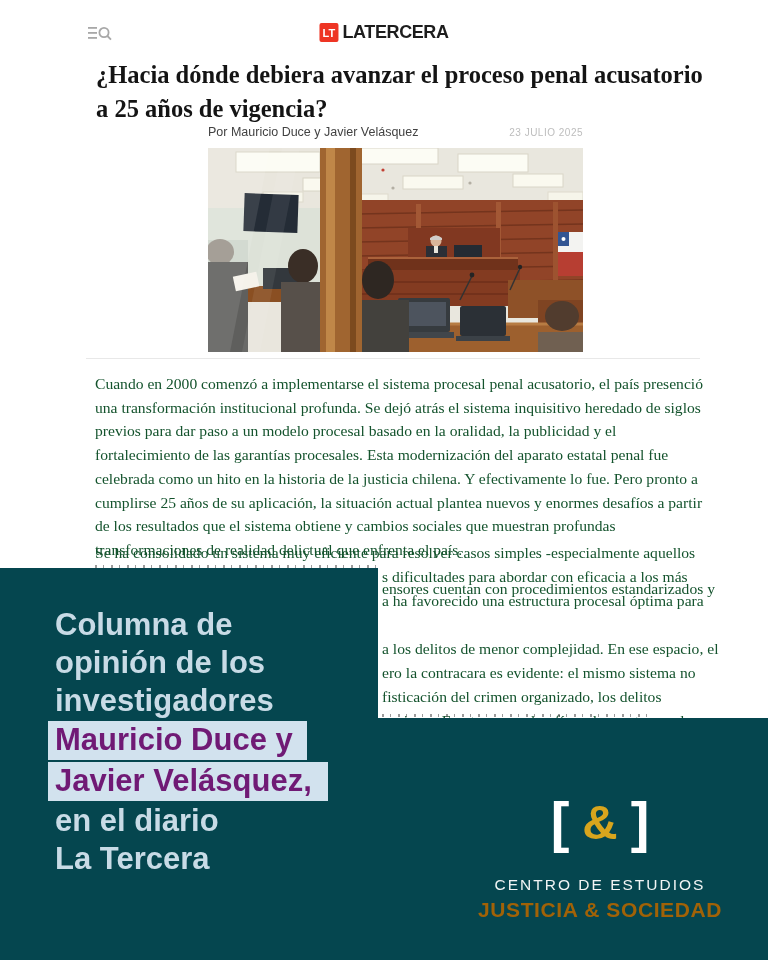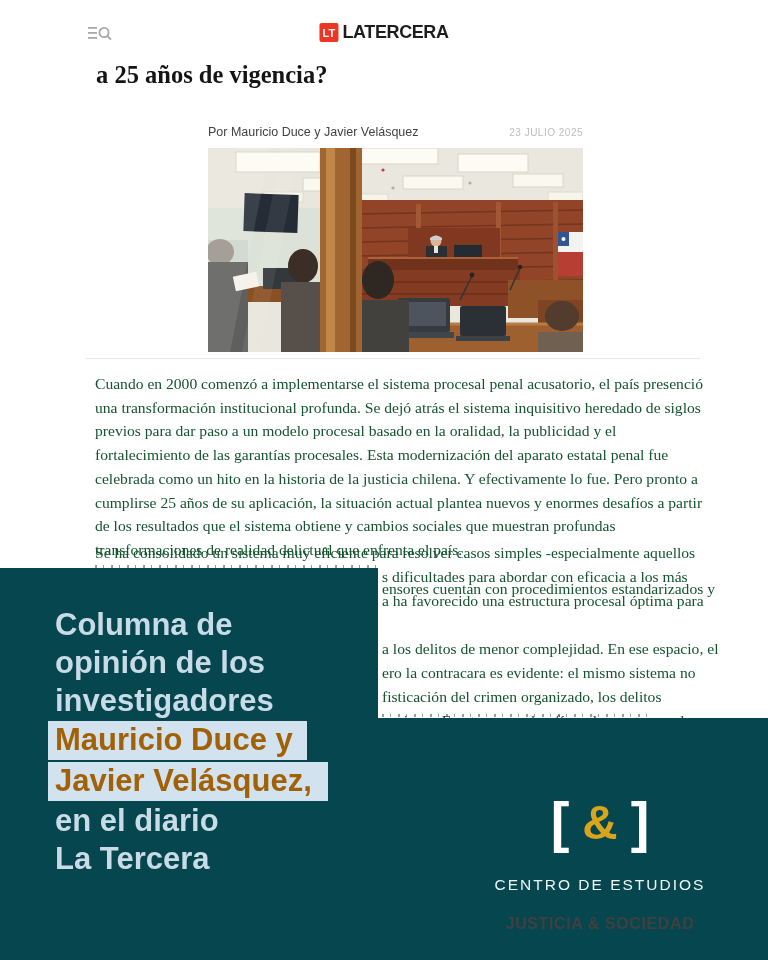--- a/index.html
+++ b/index.html
@@ -33,30 +33,30 @@
   .p2l1{position:absolute;left:95px;top:541px;width:640px;white-space:nowrap;}
   .frag{position:absolute;left:382px;white-space:nowrap;}
   .clip-strip{position:absolute;height:3px;opacity:.55;
       background:repeating-linear-gradient(90deg,#4a4a4a 0 2px,transparent 2px 8px,#4a4a4a 8px 9px,transparent 9px 16px);}
 
   
   .overlay-left{position:absolute;left:0;top:568px;width:378px;height:152px;background:#05464f;}
   .overlay-bottom{position:absolute;left:0;top:718px;width:768px;height:242px;background:#05464f;}
   .overlay-text{position:absolute;left:55px;top:606px;z-index:5;
                 font-weight:bold;font-size:31px;line-height:38px;color:#c8dbe6;}
-  .chip{display:inline-block;background:#d2e2ee;color:#a16207;line-height:36px;
+  .chip{display:inline-block;background:#d2e2ee;color:#701a75;line-height:36px;
         padding:1px 14px 2px 7px;margin:1px 0 1px -7px;}
   .chip.c2{padding-right:16px;}
 
   
   .logo-block{position:absolute;left:460px;top:794px;width:280px;text-align:center;z-index:6;}
   .brackets{font-weight:bold;color:#ffffff;font-size:56px;line-height:56px;}
   .brackets .amp{color:#d8a51d;font-size:49px;vertical-align:2px;margin:0 13px;}
   .centro-line1{margin-top:26px;font-size:15.5px;letter-spacing:2px;color:#f2f5f5;}
-  .centro-line2{margin-top:21px;font-size:16px;font-weight:bold;letter-spacing:0.6px;color:#404040;}
+  .centro-line2{margin-top:4px;font-size:21px;font-weight:bold;letter-spacing:0.6px;color:#a16207;}
 </style>
 </head>
 <body>
 
 <div id="canvas">
 
   <div class="menu-search">
     <svg width="26" height="18" viewBox="0 0 26 18">
       <rect x="0" y="2" width="9" height="1.8" fill="#a8a8a8"></rect>
       <rect x="0" y="7" width="9" height="1.8" fill="#a8a8a8"></rect>
@@ -65,20 +65,21 @@
       <line x1="19.4" y1="11" x2="23" y2="14.6" stroke="#a8a8a8" stroke-width="1.8"></line>
     </svg>
   </div>
 
   <div class="lt-logo">
     <span class="lt-badge">LT</span>
     <span class="lt-wordmark">LATERCERA</span>
   </div>
 
   <div class="title">
+    <div>¿Hacia dónde debiera avanzar el proceso penal acusatorio</div>
     <div>a 25 años de vigencia?</div>
   </div>
 
   <div class="byline-row">
     <span class="byline">Por Mauricio Duce y Javier Velásquez</span>
     <span class="date">23 JULIO 2025</span>
   </div>
 
   <div class="photo">
     <svg width="375" height="204" viewBox="0 0 375 204">

